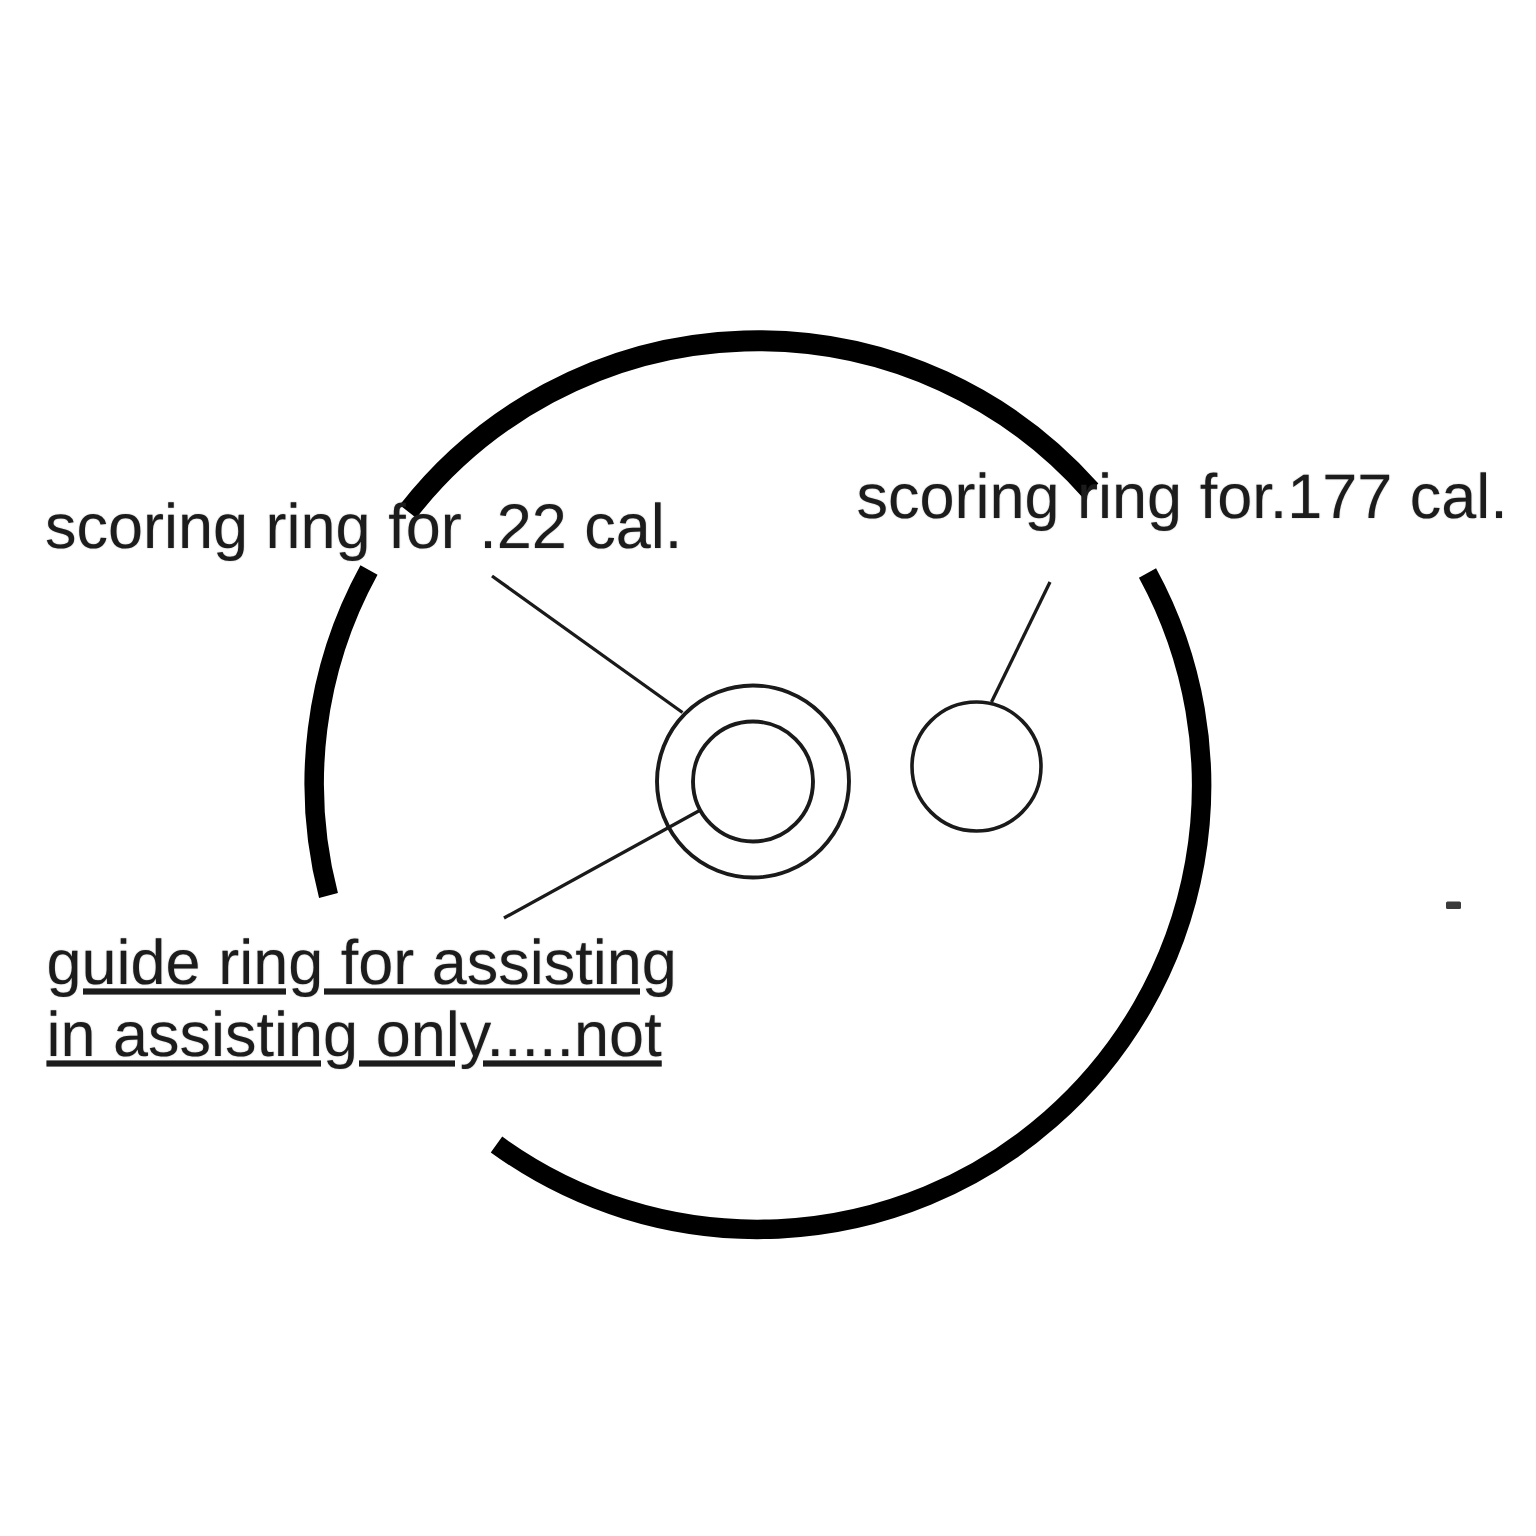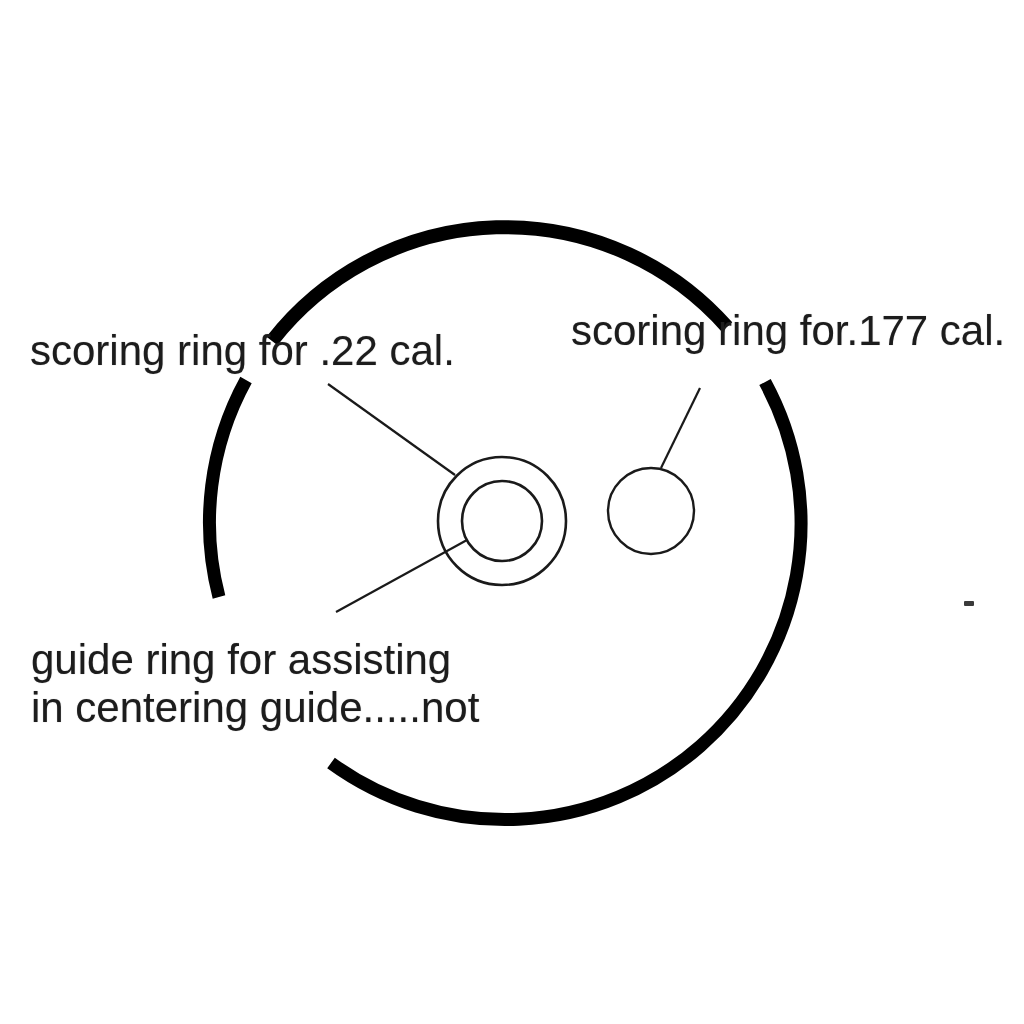--- a/index.html
+++ b/index.html
@@ -52,18 +52,18 @@
     <line x1="336" y1="612" x2="467" y2="540" stroke="var(--line)" stroke-width="2.2"></line>
     <line x1="700" y1="388" x2="661" y2="468" stroke="var(--line)" stroke-width="2.2"></line>
 
     <rect x="964" y="601" width="10" height="5" rx="1" fill="#3a3a3a"></rect>
   </svg>
 
   <div class="label" style="left:30px;top:330px;">scoring ring for .22 cal.</div>
 
   <div class="label" style="left:571px;top:310px;">scoring ring for.177 cal.</div>
 
-  <div class="label label-multiline" style="left:31px;top:636px;">
+  <div class="label label-multiline" style="left:31px;top:618px;text-decoration:underline;">
     <div>guide ring for assisting</div>
-    <div>in centering guide.....not</div>
+    <div>in assisting only.....not</div>
   </div>
 
 </div>
 
 </body></html>

